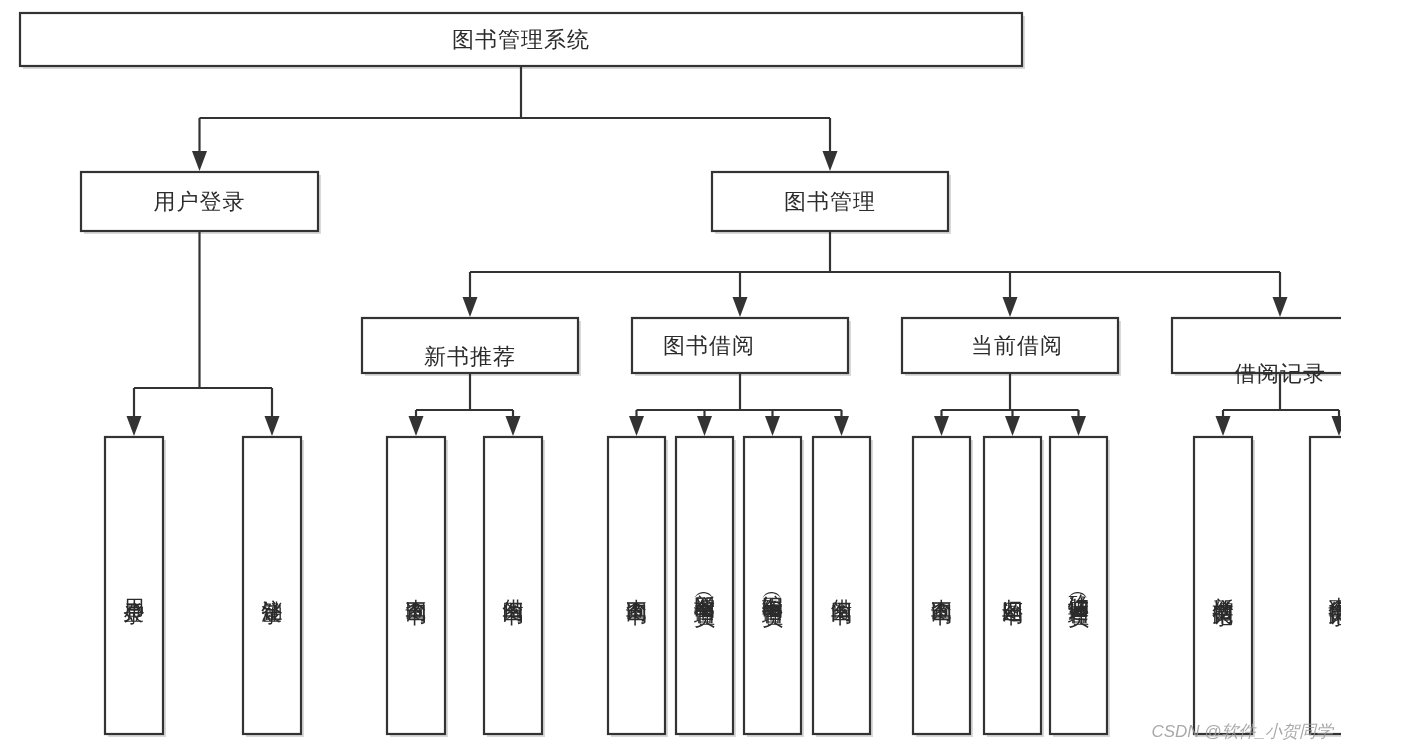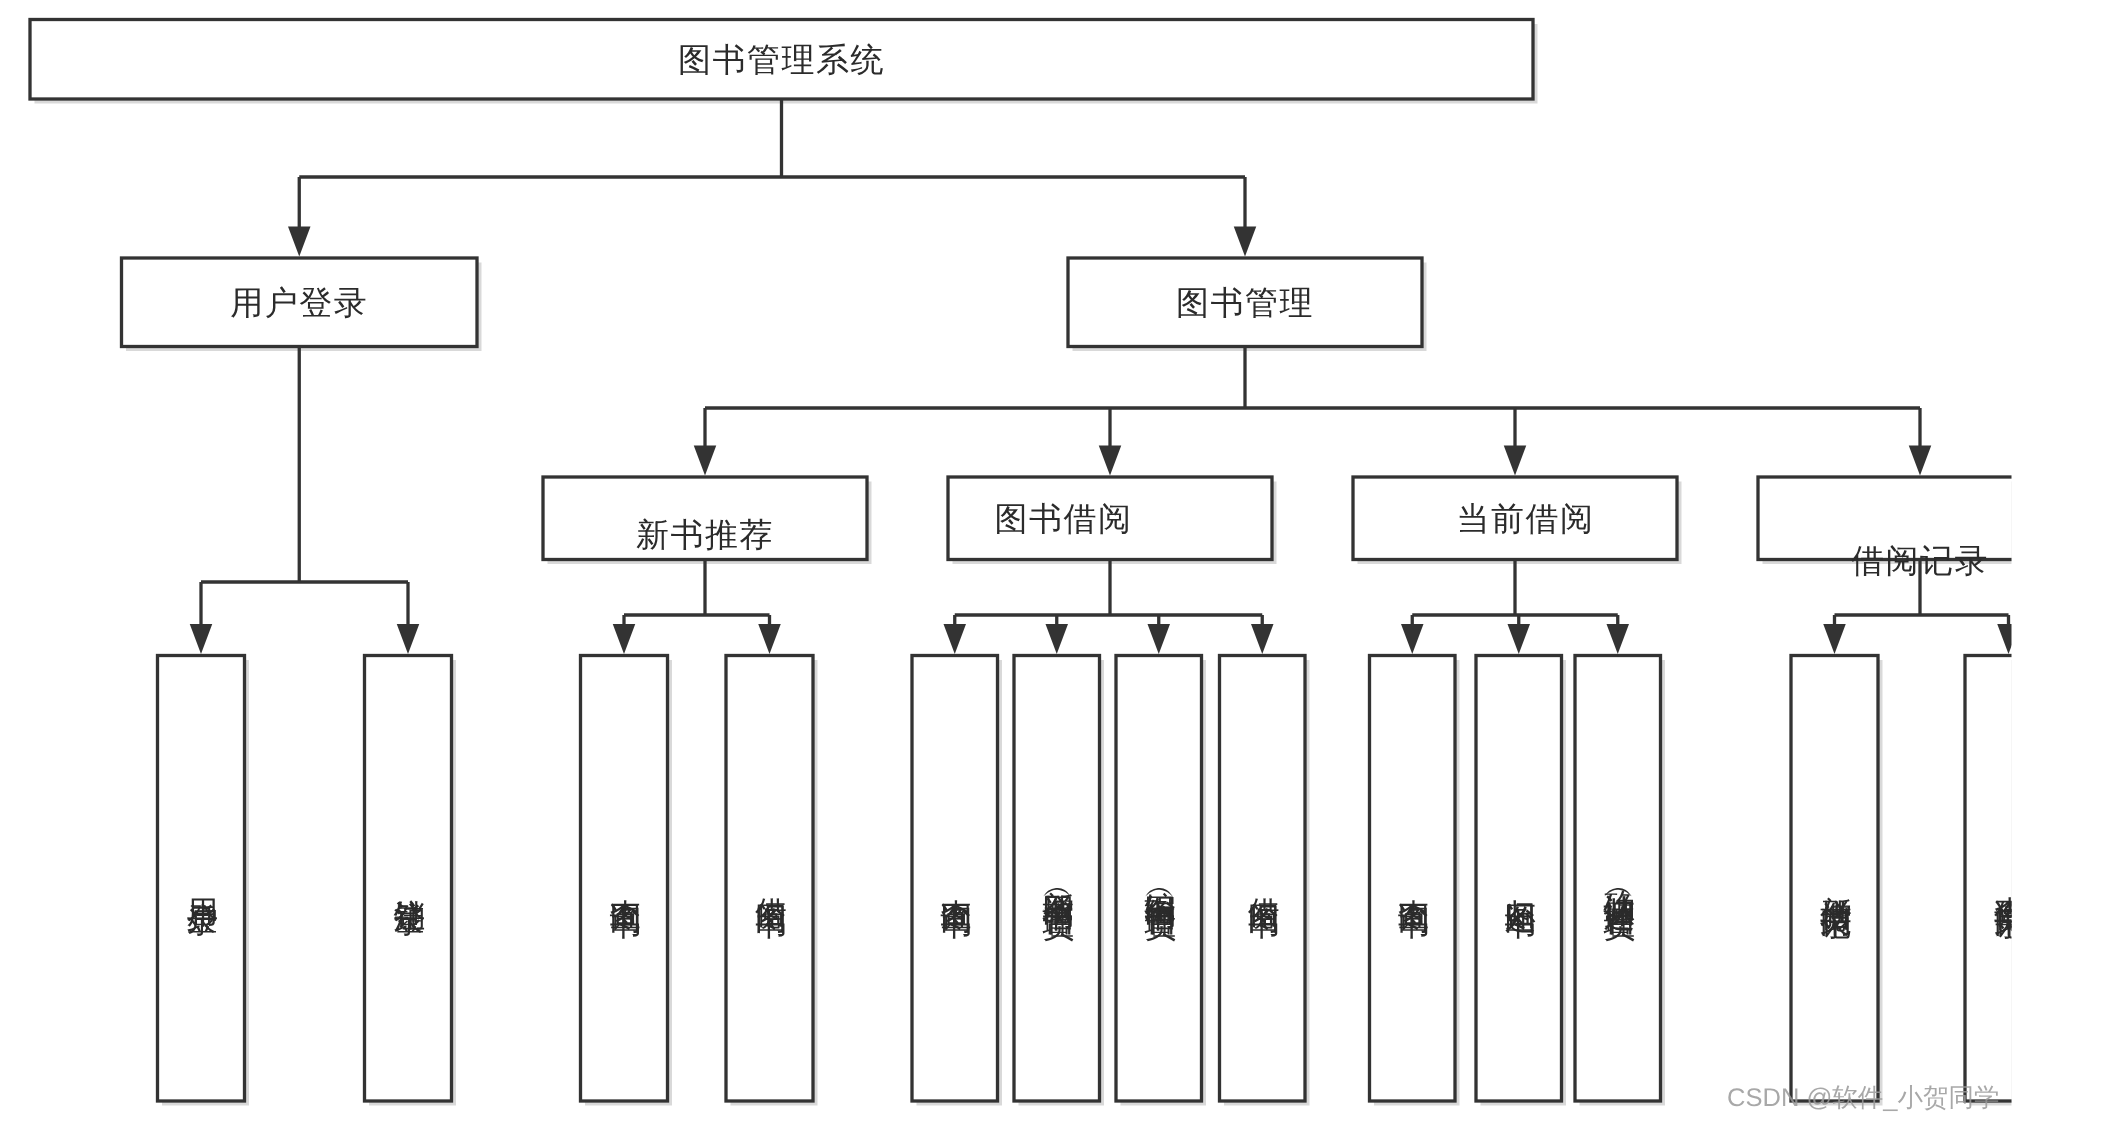--- a/index.html
+++ b/index.html
@@ -68,20 +68,21 @@
   }
   .watermark {
     position: absolute;
     right: 8px;
     bottom: 4px;
     font-size: 17px;
     color: #9a9a9a;
     font-family: "Liberation Sans", "DejaVu Sans", sans-serif;
     white-space: nowrap;
     opacity: 0.85;
+    font-style: italic;
   }
 </style>
 </head>
 <body>
 
 <div id="diagram-root">
 
   <svg id="tree-svg" viewBox="0 0 1405 747">
     <g id="svg-shadows">
         <rect x="23" y="16" width="1002" height="53" class="node-shadow"></rect>

